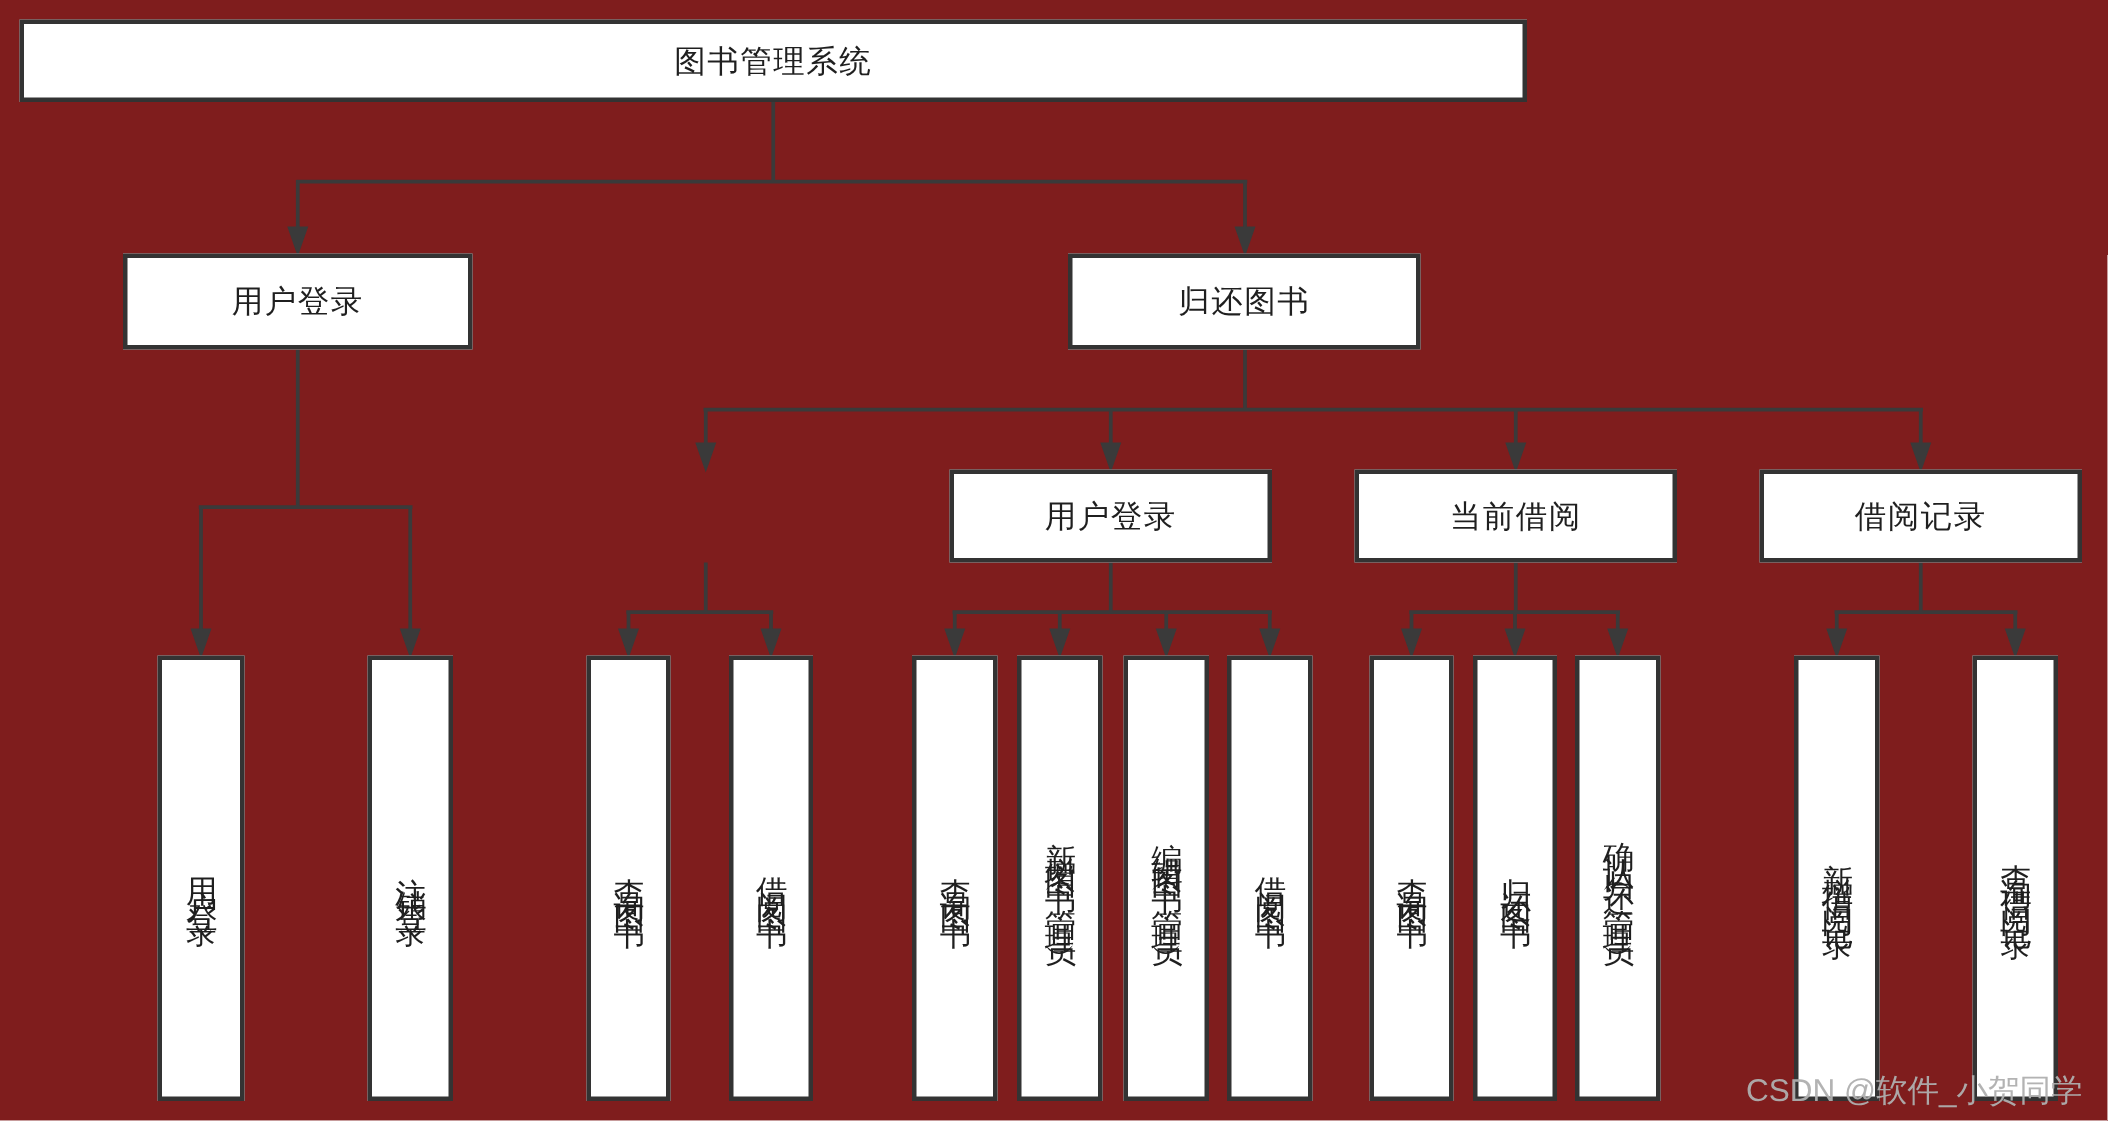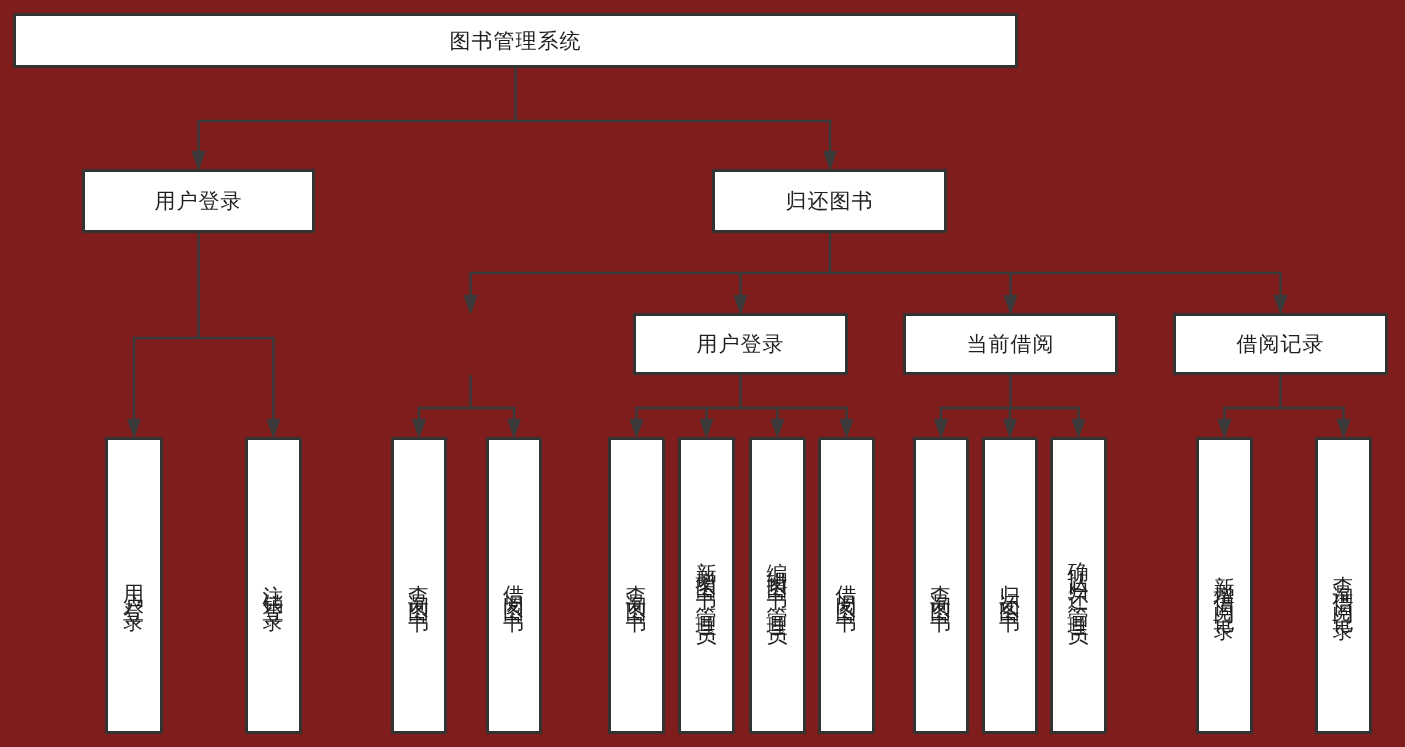--- a/index.html
+++ b/index.html
@@ -163,14 +163,15 @@
     <span class="vtext">确认归还（管理员）</span>
   </div>
 
   <div class="vbox" style="left:1196px; width:57px;">
     <span class="vtext">新增借阅记录</span>
   </div>
   <div class="vbox" style="left:1315px; width:57px;">
     <span class="vtext">查询借阅记录</span>
   </div>
 
+  <div class="watermark">CSDN @软件_小贺同学</div>
 
 </div>
 
 </body></html>

